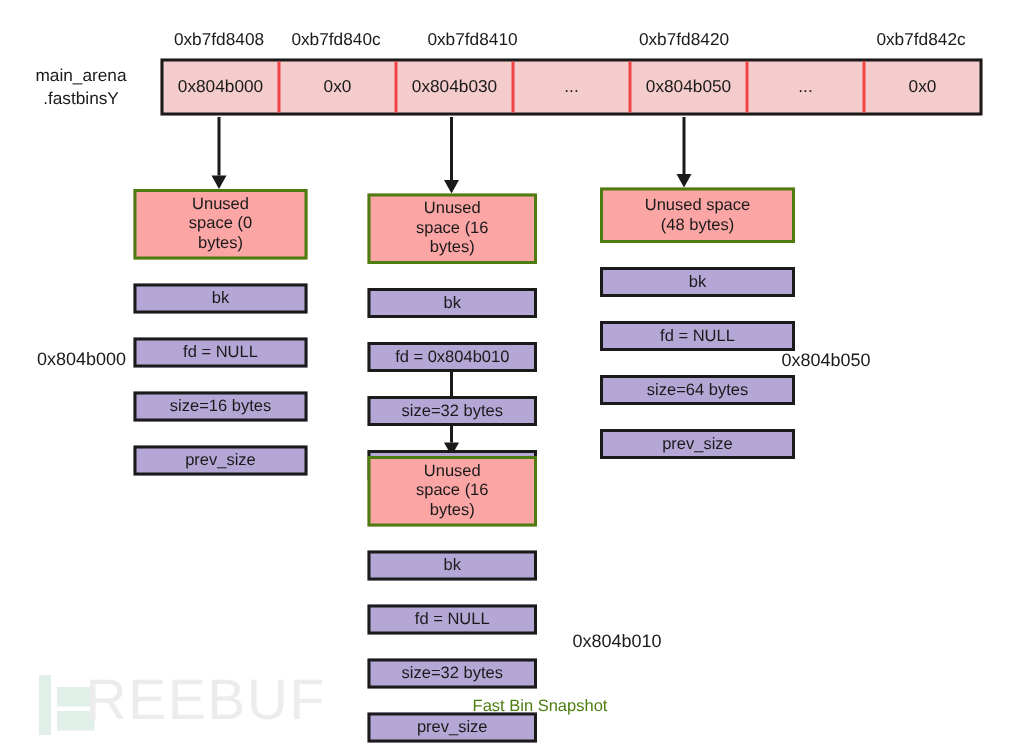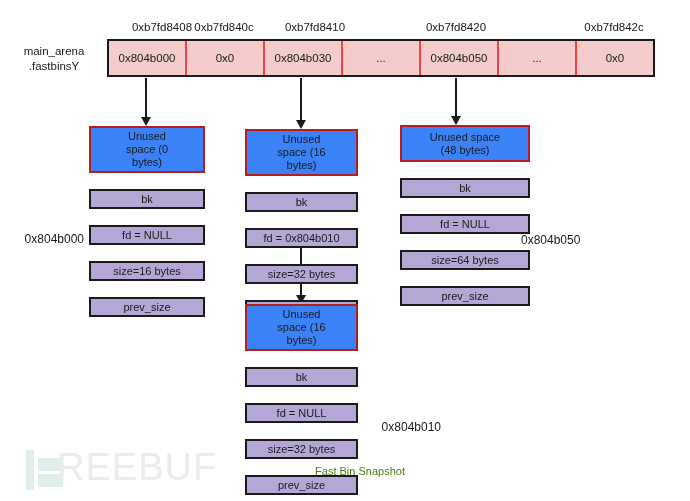--- a/index.html
+++ b/index.html
@@ -15,21 +15,21 @@
 
   
   .addr {
     position: absolute;
     top: 21px;
     width: 90px;
     text-align: center;
     font-size: 11.5px;
     white-space: nowrap;
   }
-  #addr0 { left: 117px; }
+  #addr0 { left: 101px; }
   #addr1 { left: 179px; }
   #addr2 { left: 270px; }
   #addr3 { left: 411px; }
   #addr4 { left: 569px; }
 
   
   .arena-label {
     position: absolute;
     left: 10px; top: 44px; width: 88px;
     text-align: center;
@@ -76,22 +76,22 @@
 
   
   .chunk { position: absolute; }
   #chunk1 { left: 89px;  top: 126px; width: 116px; }
   #chunk2 { left: 245px; top: 129px; width: 113px; }
   #chunk3 { left: 400px; top: 125px; width: 130px; }
   #chunk4 { left: 245px; top: 304px; width: 113px; }
 
   .chunk-header {
     box-sizing: border-box;
-    border: 2px solid #b91c1c;
-    background: #3b82f6;
+    border: 2px solid #4d7c0f;
+    background: #fca5a5;
     min-height: 37px;
     padding: 2px 22px;
     display: flex;
     align-items: center;
     justify-content: center;
     text-align: center;
     font-size: 11px;
     line-height: 13px;
   }
   .chunk-row {

